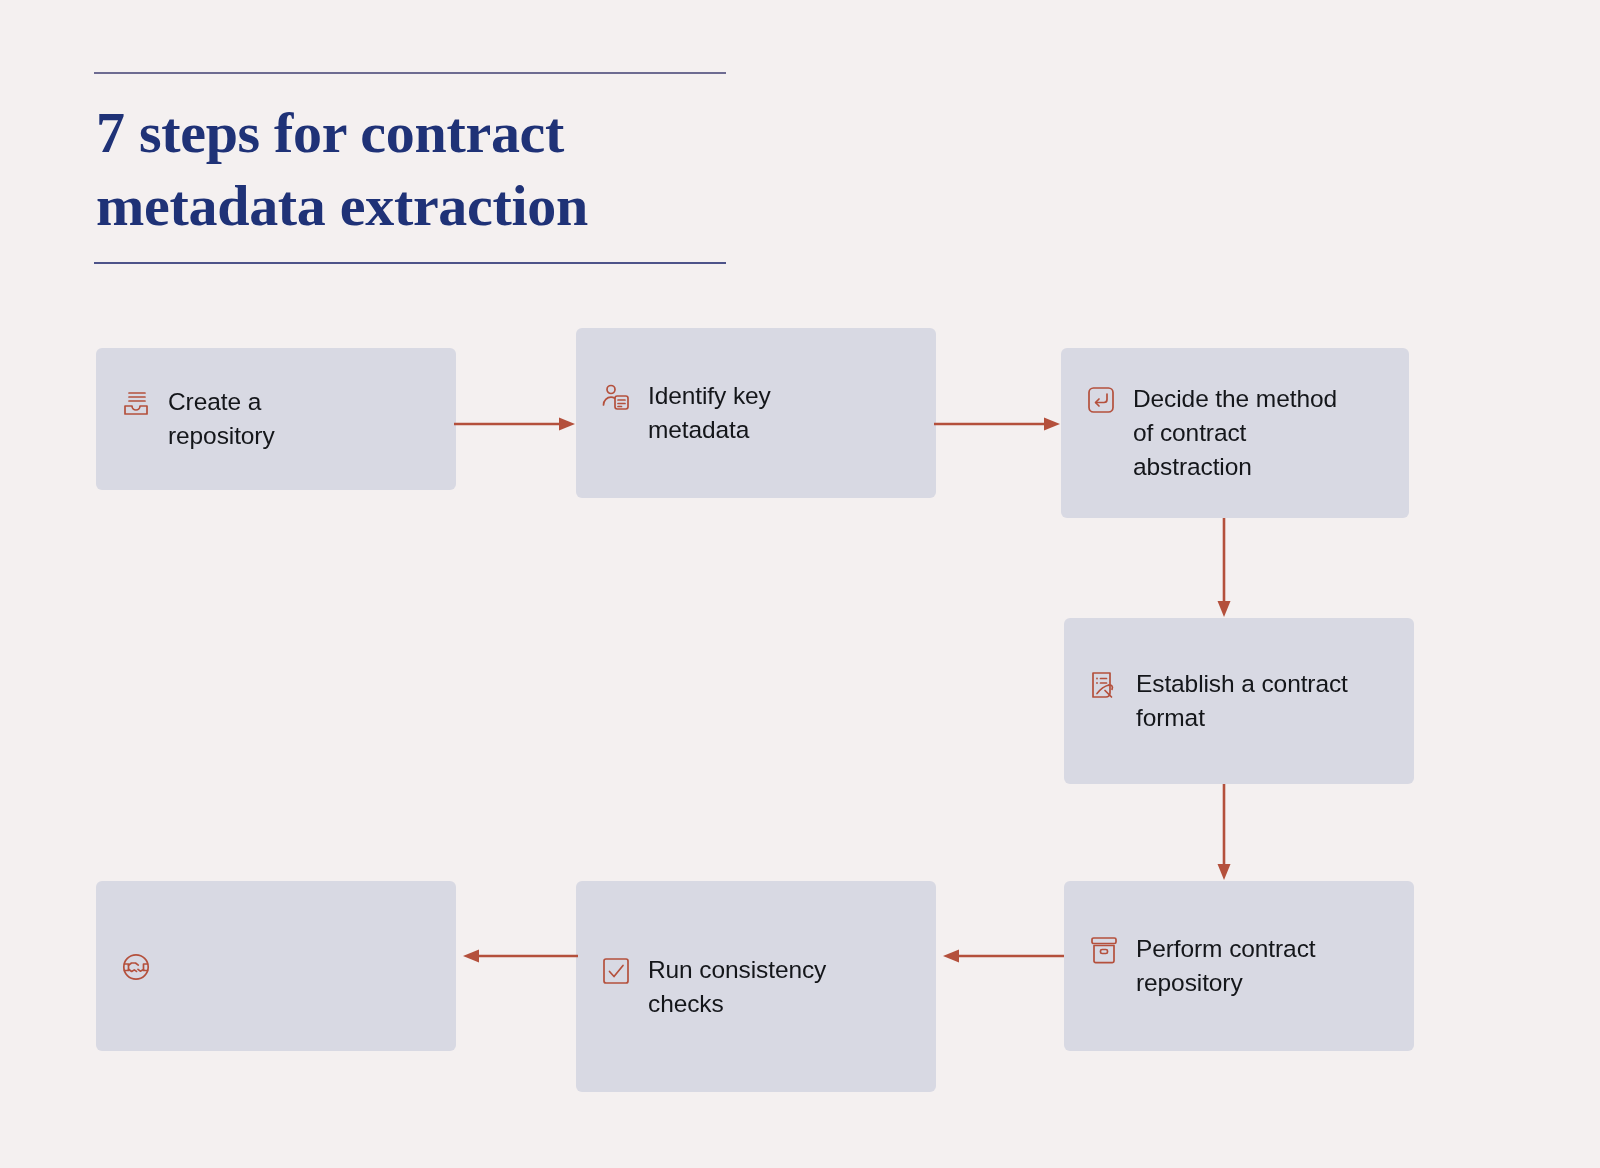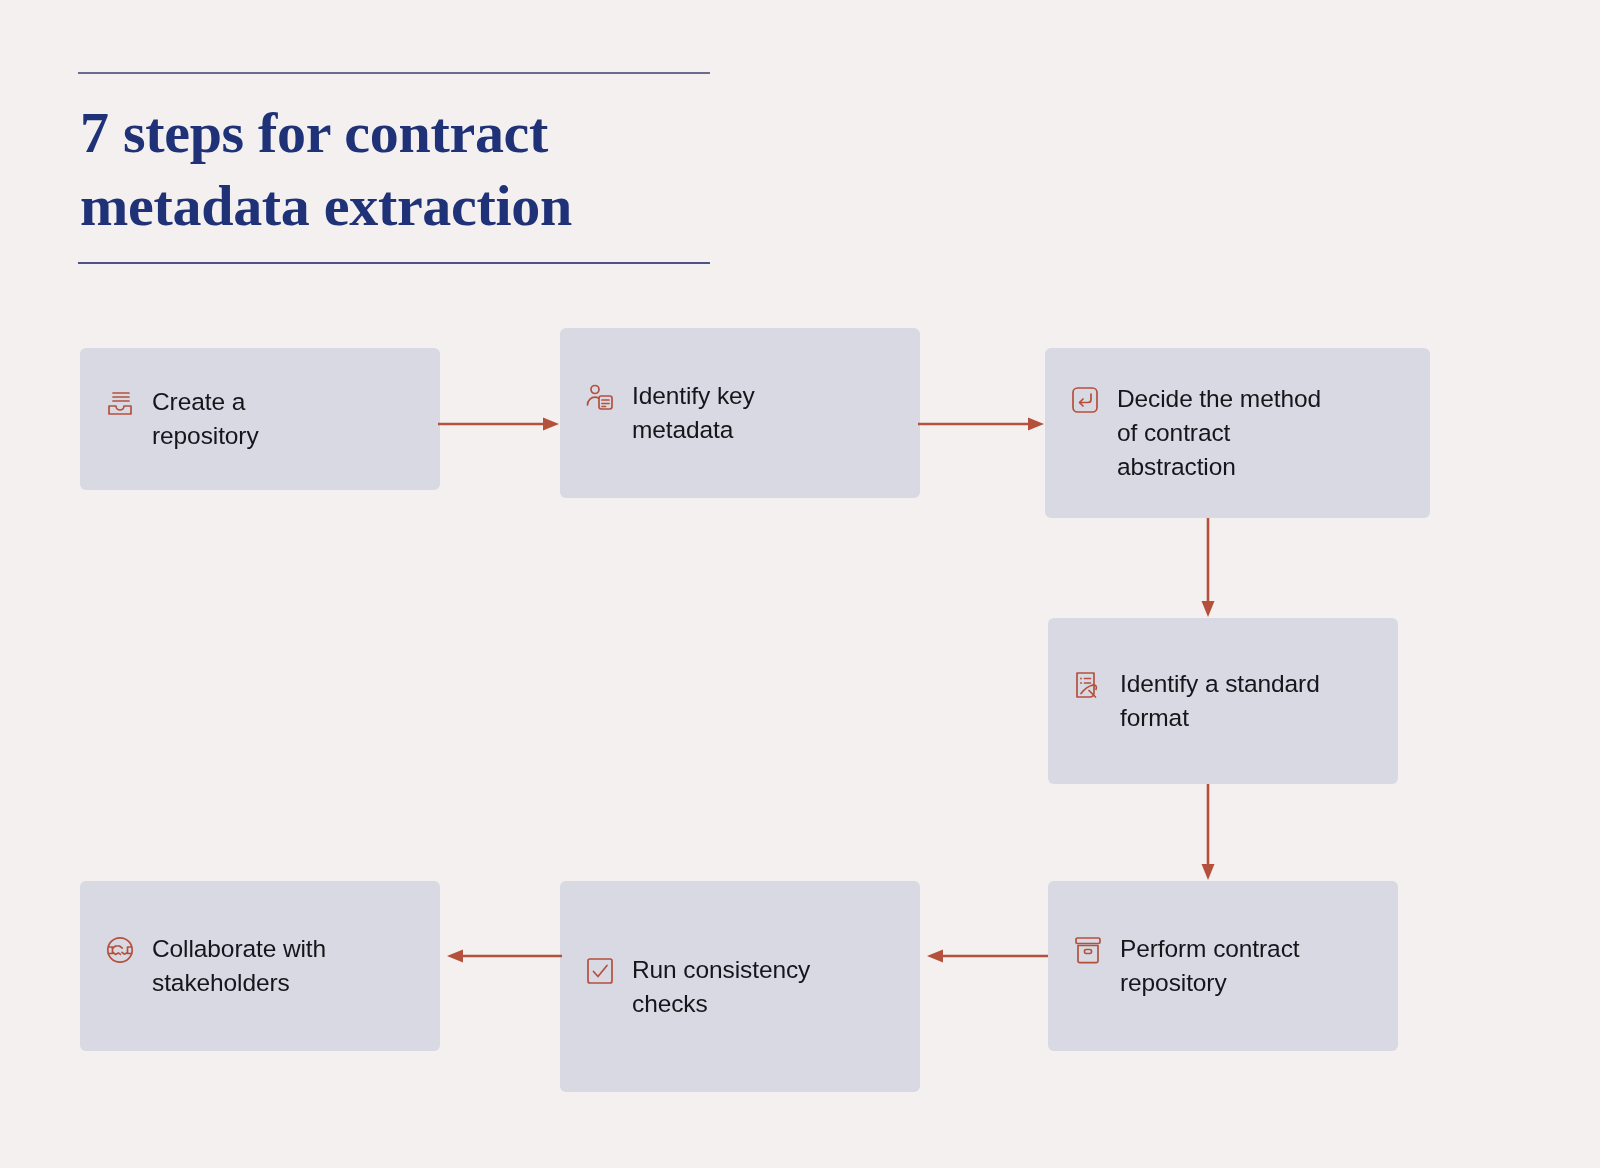--- a/index.html
+++ b/index.html
@@ -4,21 +4,21 @@
 <title>7 steps for contract metadata extraction</title>
 <style>
   html,body{margin:0;padding:0;}
   body{
     width:1600px;height:1168px;
     background:#f4f0f0;
     font-family:"Liberation Sans", sans-serif;
     overflow:hidden;
     position:relative;
   }
-  .canvas{position:absolute;inset:0;}
+  .canvas{position:absolute;inset:0;margin-left:16px;}
 
   
   .title-block{position:absolute;left:78px;top:72px;width:632px;}
   .rule{width:632px;height:2px;background:#6d6b91;}
   .rule.bottom{background:#4d5389;}
   .title{
     font-family:"Liberation Serif", serif;
     color:#1f3277;
     font-size:58px;
     font-weight:700;
@@ -59,21 +59,21 @@
     line-height:1.38;
     color:#14161a;
     font-weight:400;
     white-space:pre-line;
     letter-spacing:-0.1px;
   }
 
   
   #box1{left:80px;  top:348px; width:360px; height:142px;}
   #box2{left:560px; top:328px; width:360px; height:170px;}
-  #box3{left:1045px;top:348px; width:385px; height:170px;}
+  #box3{left:1045px;top:348px; width:348px; height:170px;}
   #box4{left:1048px;top:618px; width:350px; height:166px;}
   #box5{left:1048px;top:881px; width:350px; height:170px;}
   #box6{left:560px; top:881px; width:360px; height:211px;}
   #box7{left:80px;  top:881px; width:360px; height:170px;}
 
   
   .arrow{position:absolute;}
   .arrow svg{display:block;overflow:visible;}
   #arrow1{left:438px;top:416px;}
   #arrow2{left:918px;top:416px;}
@@ -148,21 +148,21 @@
           <path d="M5 4h17v20a4 4 0 0 1-4 4H5z"></path>
           <circle cx="9" cy="9.5" r="0.9" fill="currentColor" stroke="none"></circle>
           <line x1="12.5" y1="9.5" x2="18.5" y2="9.5"></line>
           <circle cx="9" cy="14" r="0.9" fill="currentColor" stroke="none"></circle>
           <line x1="12.5" y1="14" x2="18.5" y2="14"></line>
           <path d="M9 24.5c3.5-4.5 8-7.5 12-8.5"></path>
           <path d="M17 21.5l6.5 6.5"></path>
           <path d="M20.5 16.3c1.4-.5 2.6-.3 3.3.5.8.9.8 2.2.2 3.5"></path>
         </svg>
       </span>
-      <span class="box-label">Identify a standard
+      <span class="box-label">Establish a contract
 format</span>
     </div>
   </div>
 
   <div class="box" id="box5">
     <div class="box-inner">
       <span class="icon">
         <svg viewBox="0 0 32 32" fill="none" stroke="currentColor" stroke-width="1.7" stroke-linecap="round" stroke-linejoin="round">
           <rect x="4" y="4" width="24" height="5.5" rx="1.6"></rect>
           <path d="M6 11.5h20V27a1.6 1.6 0 0 1-1.6 1.6H7.6A1.6 1.6 0 0 1 6 27z"></path>
@@ -192,22 +192,20 @@
       <span class="icon">
         <svg viewBox="0 0 32 32" fill="none" stroke="currentColor" stroke-width="1.7" stroke-linecap="round" stroke-linejoin="round">
           <circle cx="16" cy="16" r="12.2"></circle>
           <path d="M4.5 13h4v6.5h-4"></path>
           <path d="M27.5 13h-4v6.5h4"></path>
           <path d="M8.5 14.2l3-2.2h4l2.8 2.1"></path>
           <path d="M23.5 18.6l-3.2 1.6-2.3-1.9"></path>
           <path d="M8.5 18.2l3.2 2.3 2.6-1.6 2.2 1.5"></path>
         </svg>
       </span>
-      <span class="box-label">Collaborate with
-stakeholders</span>
     </div>
   </div>
 
   <div class="arrow" id="arrow1">
     <svg width="122" height="16" viewBox="0 0 122 16">
       <line x1="0" y1="8" x2="108" y2="8" stroke="#b4503c" stroke-width="2.6"></line>
       <polygon points="105,1.5 121,8 105,14.5" fill="#b4503c"></polygon>
     </svg>
   </div>
 

